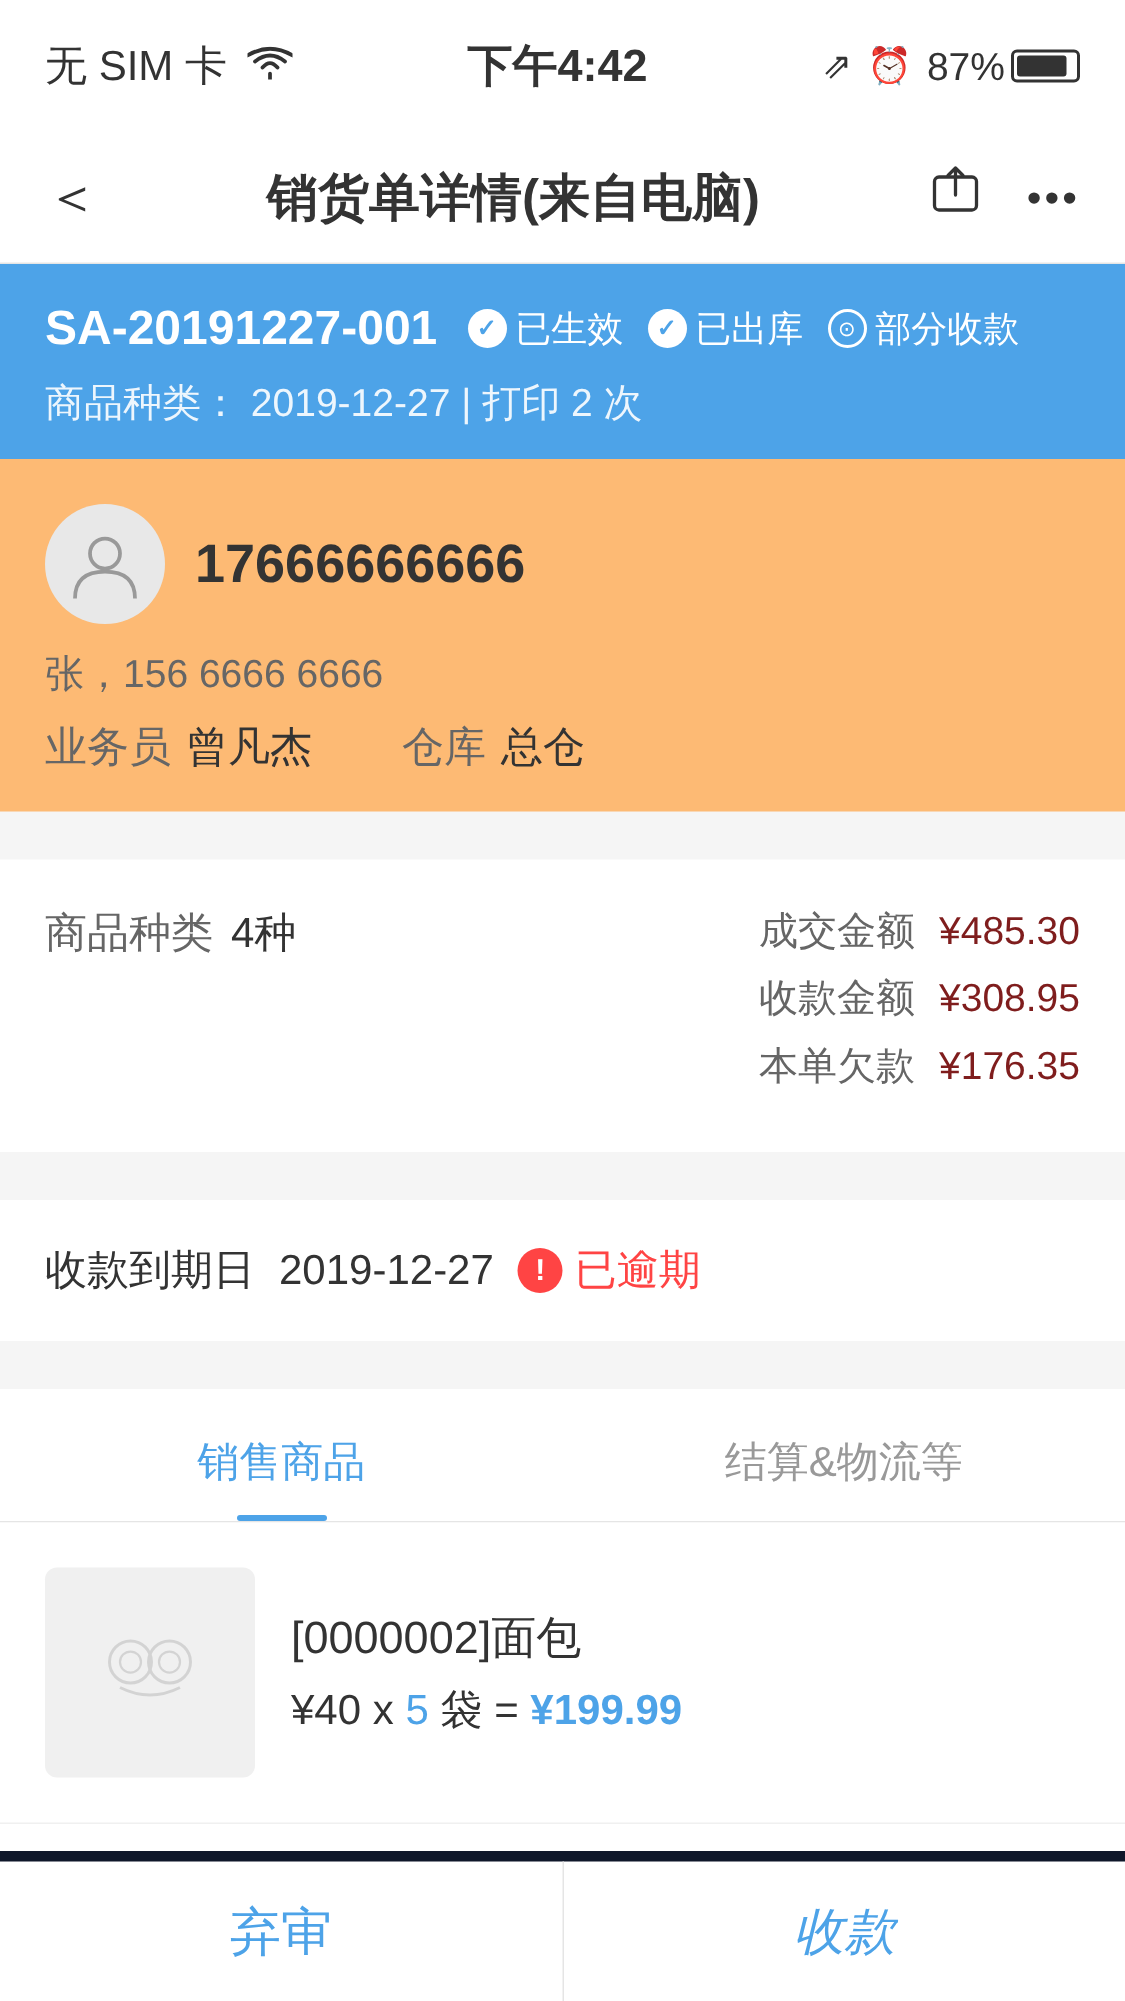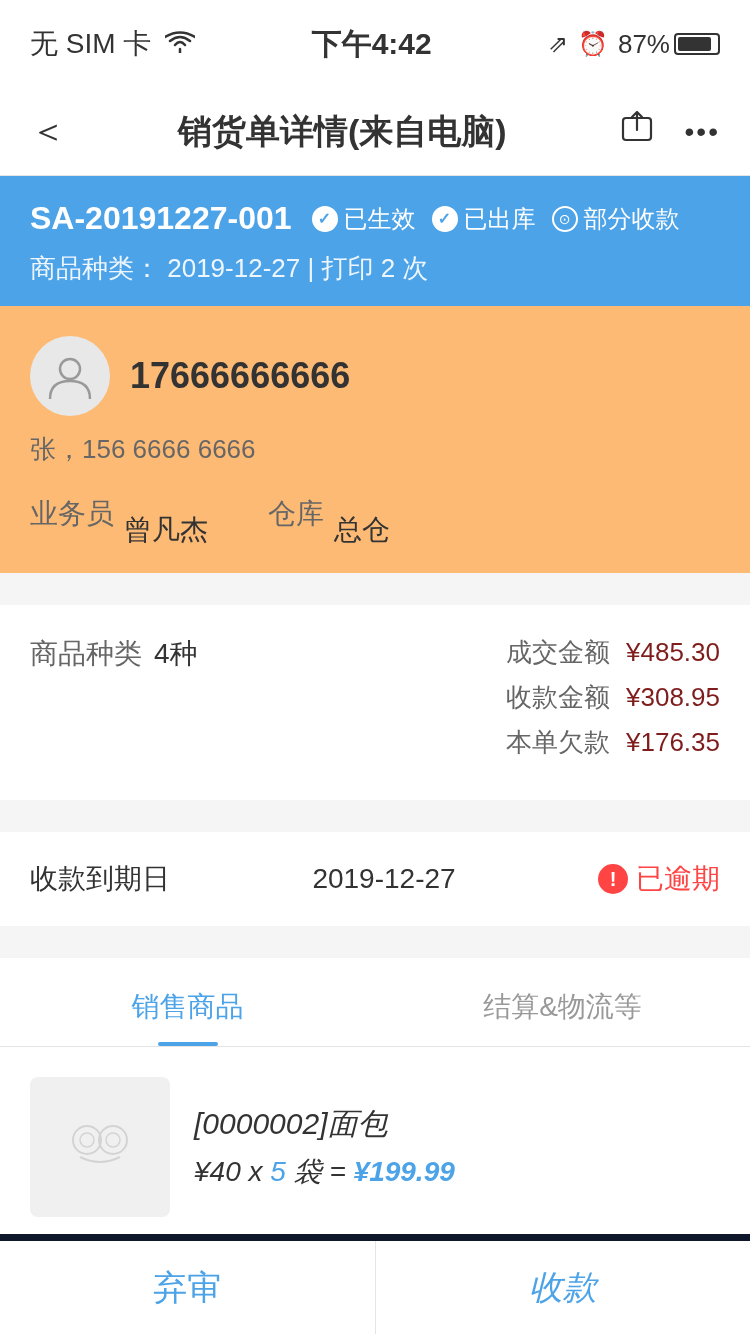--- a/index.html
+++ b/index.html
@@ -144,21 +144,21 @@
       margin-bottom: 12px;
     }
     .customer-meta {
       display: flex;
       gap: 60px;
       font-size: 28px;
       color: #333;
     }
     .meta-item { display: flex; align-items: center; gap: 10px; }
     .meta-label { color: #666; }
-    .meta-value { color: #333; margin-top: 32px; }
+    .meta-value { color: #333; }
 
     
     .summary-section {
       background: #fff;
       padding: 30px;
       margin-bottom: 16px;
     }
     .summary-row {
       display: flex;
       justify-content: space-between;
@@ -186,21 +186,20 @@
     
     .due-section {
       background: #fff;
       padding: 28px 30px;
       margin-bottom: 16px;
       display: flex;
       align-items: center;
       gap: 16px;
       font-size: 28px;
       color: #333;
-      justify-content: space-between;
     }
     .overdue-badge {
       display: flex; align-items: center; gap: 8px;
     }
     .overdue-dot {
       width: 30px; height: 30px;
       background: #ff4444;
       border-radius: 50%;
       display: flex; align-items: center; justify-content: center;
       color: #fff;
@@ -267,21 +266,21 @@
       width: 90px; height: 90px; opacity: 0.4;
     }
     .product-thumb-img {
       width: 140px; height: 140px;
       border-radius: 8px;
       background: #222;
       display: flex; align-items: center; justify-content: center;
       overflow: hidden;
       position: relative;
     }
-    .product-info { flex: 1; font-style: italic; }
+    .product-info { flex: 1; }
     .product-name { font-size: 30px; color: #333; margin-bottom: 8px; }
     .product-sku {
       display: inline-block;
       background: #e8e8e8;
       color: #666;
       font-size: 22px;
       padding: 4px 12px;
       border-radius: 4px;
       margin-bottom: 10px;
     }

